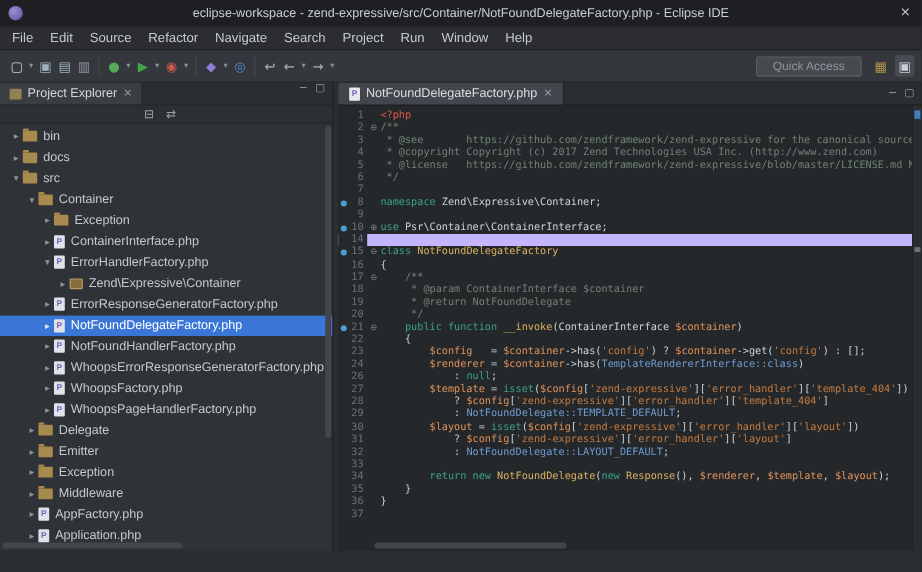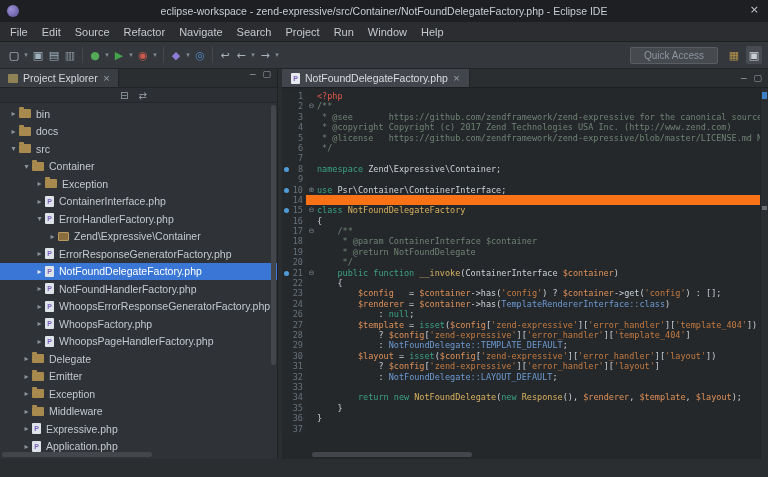--- a/index.html
+++ b/index.html
@@ -77,21 +77,21 @@
   .editor-tabbar { height:19px; background:#2b2e31; border-bottom:1px solid #1d1f21;
                    display:flex; align-items:center; font-size:10.5px; color:#d9dde1; }
   .editor-tab { display:flex; align-items:center; gap:5px; background:#42464c; height:100%;
                 padding:0 9px; border-right:1px solid #222427; }
   .ic-phpfile { width:9px; height:11px; background:#e6eaee; border-radius:1px; display:flex;
                 align-items:center; justify-content:center; font-size:7px; font-weight:bold; color:#7a5fc0; }
   .editor-body { flex:1; position:relative; overflow:hidden;
                  font-family:"DejaVu Sans Mono", monospace; font-size:8.5px; line-height:10.4px; }
   .code-lines { position:absolute; top:3px; left:0; right:8px; bottom:0; overflow:hidden; }
   .code-line { display:flex; height:10.4px; white-space:pre; }
-  .code-line.cur { background:#f97316; }
+  .code-line.cur { background:#c4b5fd; }
   .ln { width:24px; min-width:24px; text-align:right; padding-right:3px; color:#67727c;
         background:#26292c; position:relative; }
   .marker { position:absolute; left:2px; top:3px; width:5px; height:5px; border-radius:50%;
             background:#4f9bd6; }
   .fold { width:11px; min-width:11px; text-align:center; font-size:7px; color:#78838d; }
   .code { flex:1; overflow:hidden; color:var(--c-plain,#ccd2d8); }
   .c-tag   { color:var(--c-tag,#e0564a); }
   .c-com   { color:var(--c-com,#6f8273); }
   .c-kw    { color:var(--c-kw,#3aa183); }
   .c-cls   { color:var(--c-cls,#d8b15f); }
@@ -274,21 +274,21 @@
           <span class="tw-label">Exception</span>
         </div>
         <div class="tree-row" style="padding-left: 21px;">
           <span class="tw-arrow glyph">▸</span>
           <span class="tw-icon ic-folder"></span>
           <span class="tw-label">Middleware</span>
         </div>
         <div class="tree-row" style="padding-left: 21px;">
           <span class="tw-arrow glyph">▸</span>
           <span class="tw-icon ic-file">P</span>
-          <span class="tw-label">Expressive.php</span>
+          <span class="tw-label">AppFactory.php</span>
         </div>
         <div class="tree-row" style="padding-left: 21px;">
           <span class="tw-arrow glyph">▸</span>
           <span class="tw-icon ic-file">P</span>
           <span class="tw-label">Application.php</span>
         </div>
       </div>
     <div class="tree-vscroll"></div>
     <div class="tree-hscroll"></div>
   </div>

